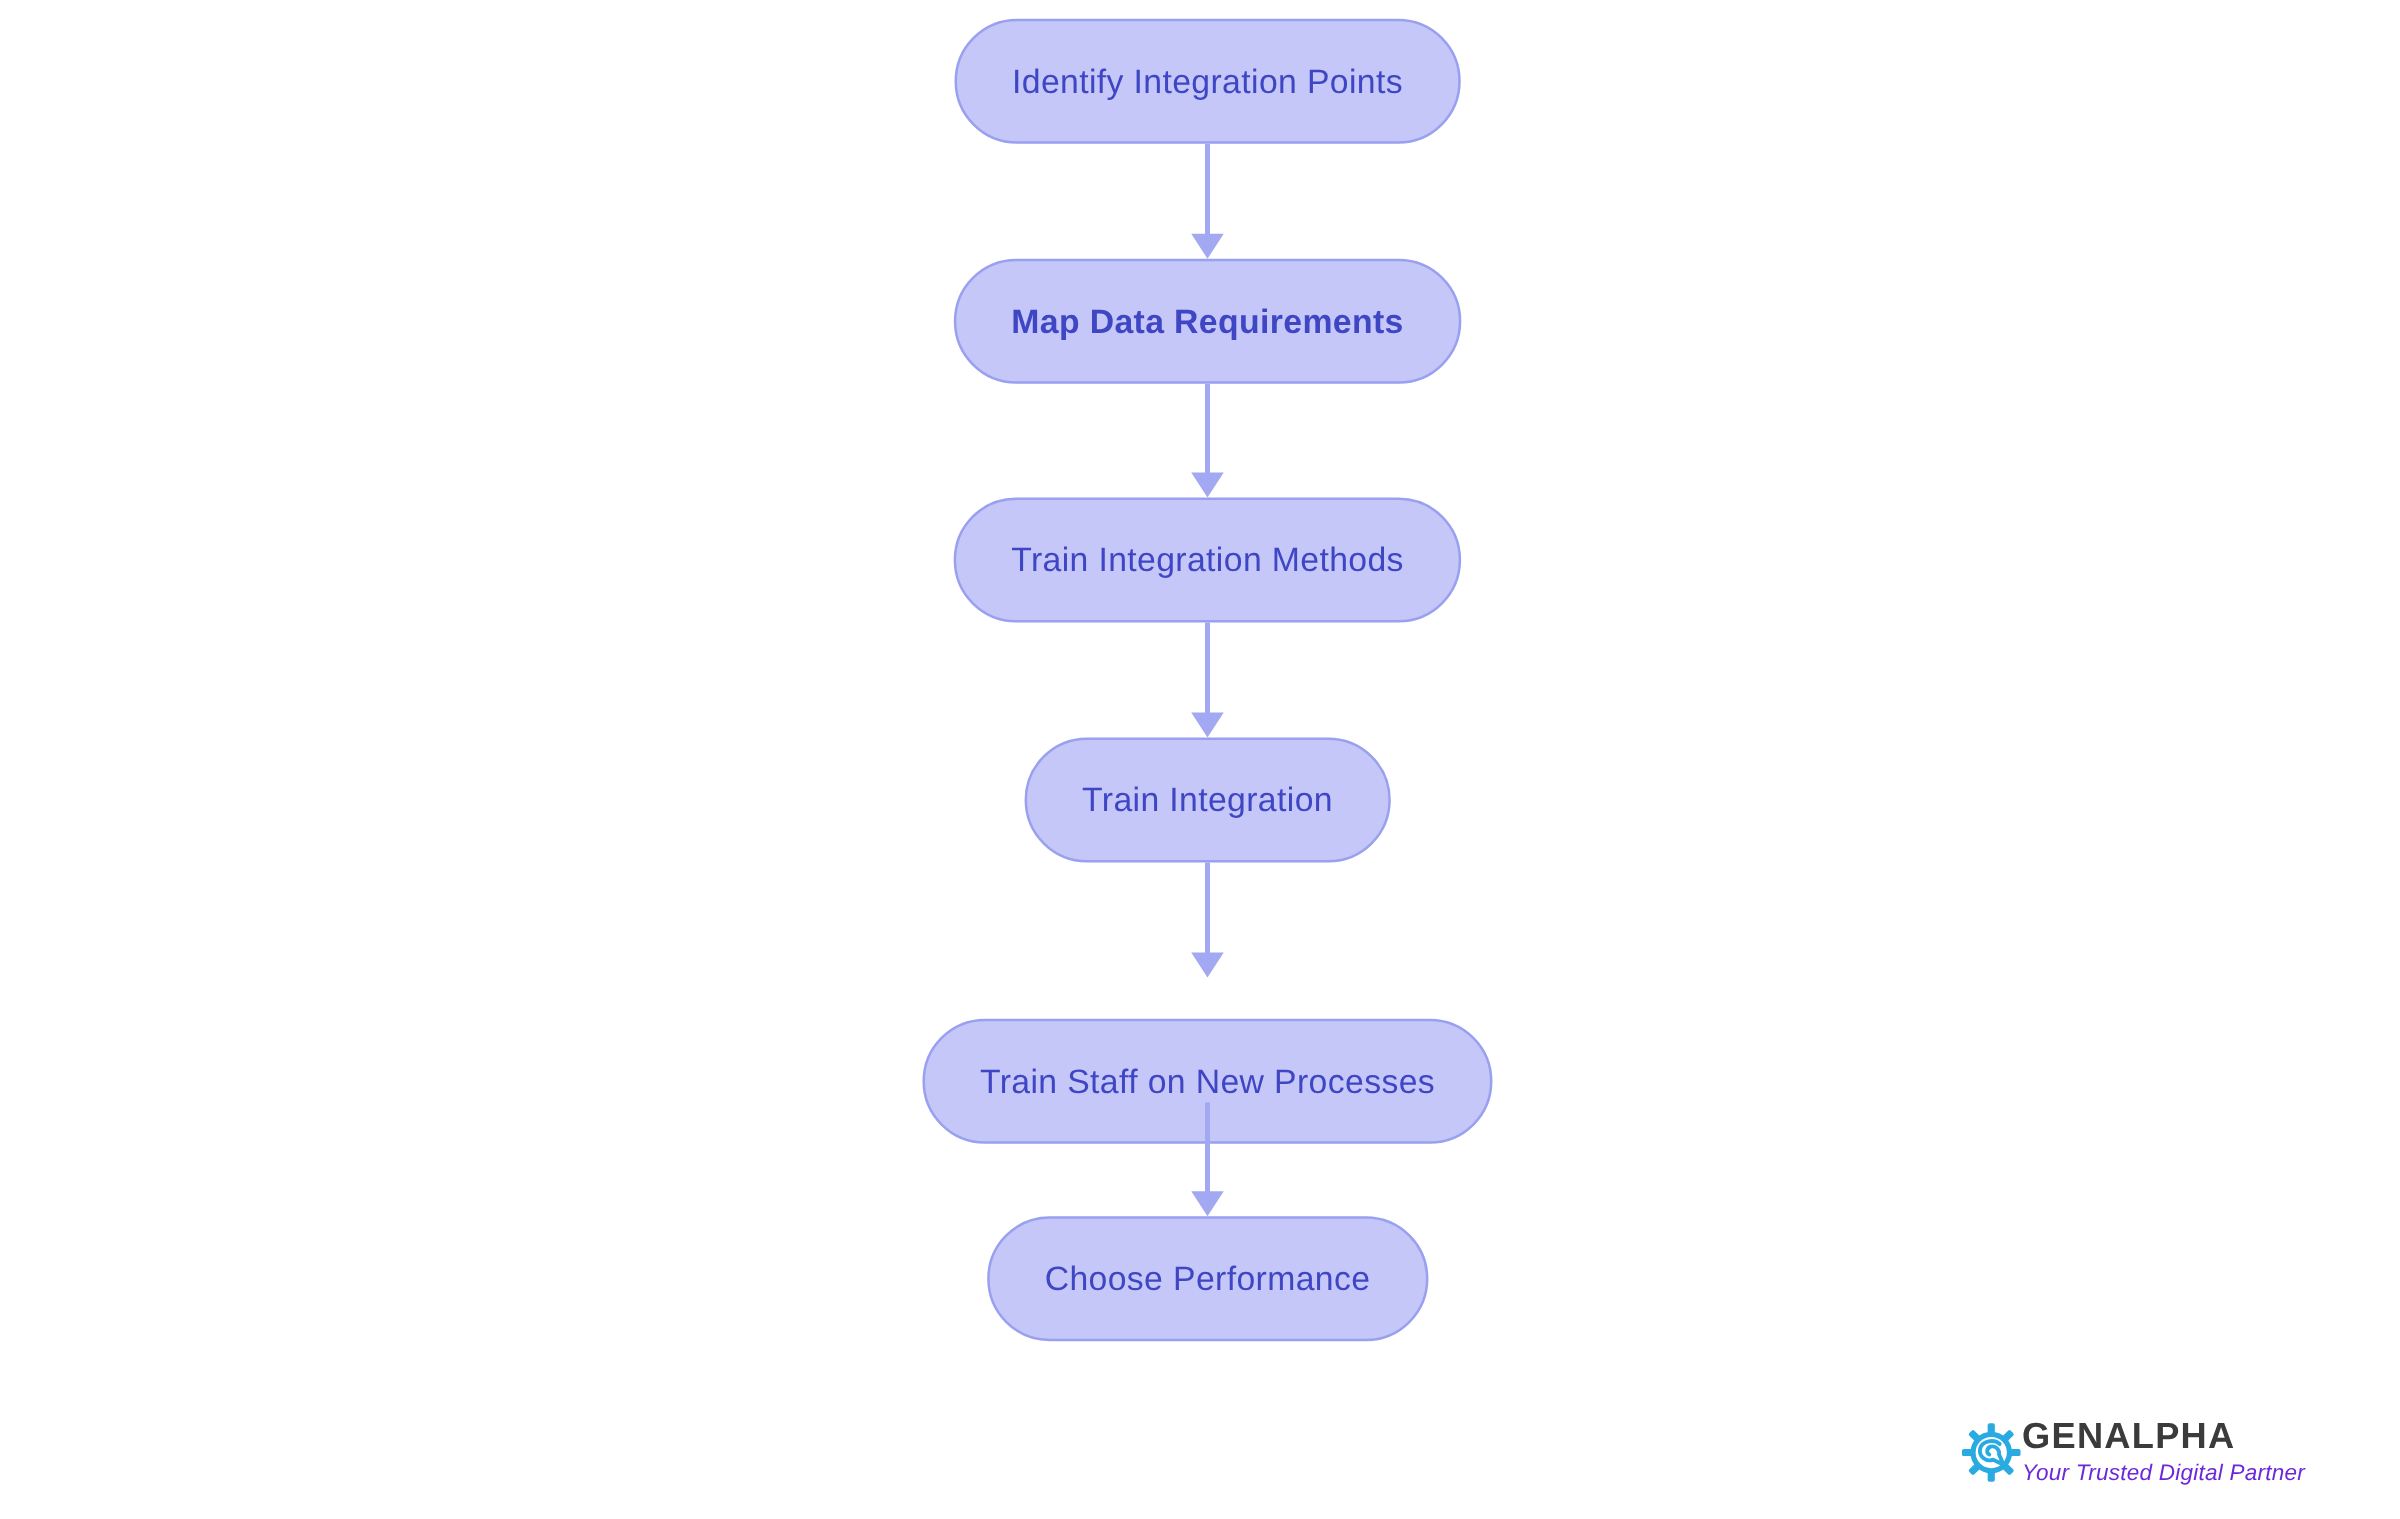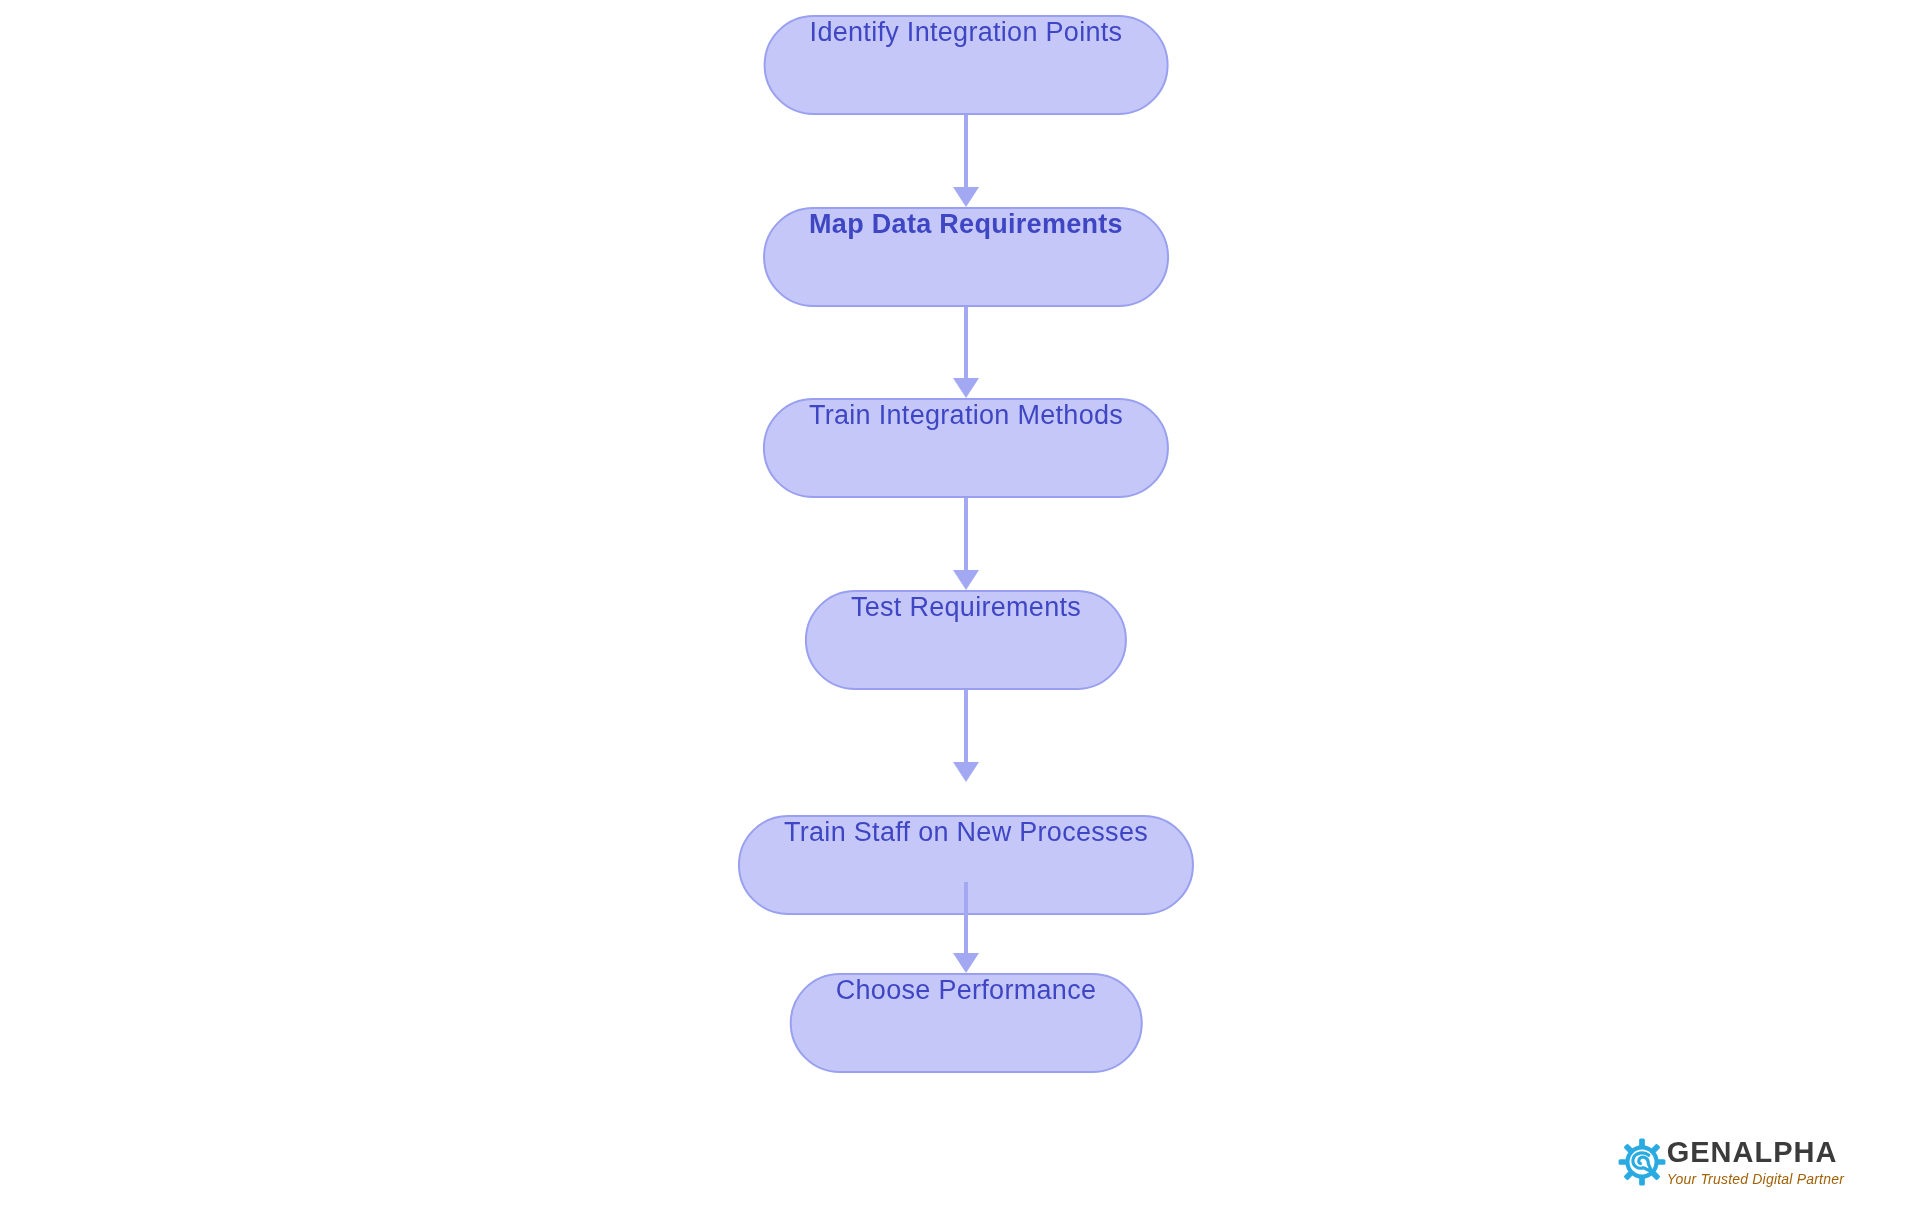--- a/index.html
+++ b/index.html
@@ -10,21 +10,21 @@
     font-family: "Liberation Sans", sans-serif;
   }
 
   
   .flow-node {
     position: absolute;
     left: 50%;
     transform: translateX(calc(-50% + 6px));
     height: 100px;
     box-sizing: border-box;
-    display: flex; justify-content: center;
+    display: flex; align-items: center; justify-content: center;
     white-space: nowrap;
     padding: 0 44px;
     background: var(--node-fill, #c5c7f8);
     border: 2px solid var(--node-border, #99a0f0);
     border-radius: 50px;
     color: var(--node-text, #3f46c4);
     font-size: 27px;
     letter-spacing: 0.3px;
   }
   .n1 { top: 15px; }
@@ -68,22 +68,22 @@
   .gear-fill   { fill: var(--logo-accent, #29ABE2); }
   .gear-hole   { fill: #ffffff; }
   .gear-stroke { stroke: var(--logo-accent, #29ABE2); fill: none;
                  stroke-width: 3; stroke-linecap: round; stroke-linejoin: round; }
   .logo-text .name {
     font-size: 29px; font-weight: 800; line-height: 1;
     color: var(--logo-text, #3b3b3b);
     letter-spacing: 1px;
   }
   .logo-text .tagline {
-    font-size: 14px; font-style: italic;
-    color: #a16207; margin-top: 4px; letter-spacing: 0.2px;
+    font-size: 18px; font-style: italic;
+    color: #6d28d9; margin-top: 4px; letter-spacing: 0.2px;
   }
 </style>
 </head>
 <body>
 
 <div class="canvas">
 
   <div class="flow-node n1">
     <span>Identify Integration Points</span>
   </div>
@@ -105,21 +105,21 @@
   <div class="flow-node n3">
     <span>Train Integration Methods</span>
   </div>
 
   <div class="flow-arrow a3">
     <div class="shaft"></div>
     <div class="head"></div>
   </div>
 
   <div class="flow-node n4">
-    <span>Test Requirements</span>
+    <span>Train Integration</span>
   </div>
 
   <div class="flow-arrow a4">
     <div class="shaft"></div>
     <div class="head"></div>
   </div>
 
   <div class="flow-node n5">
     <span>Train Staff on New Processes</span>
   </div>

